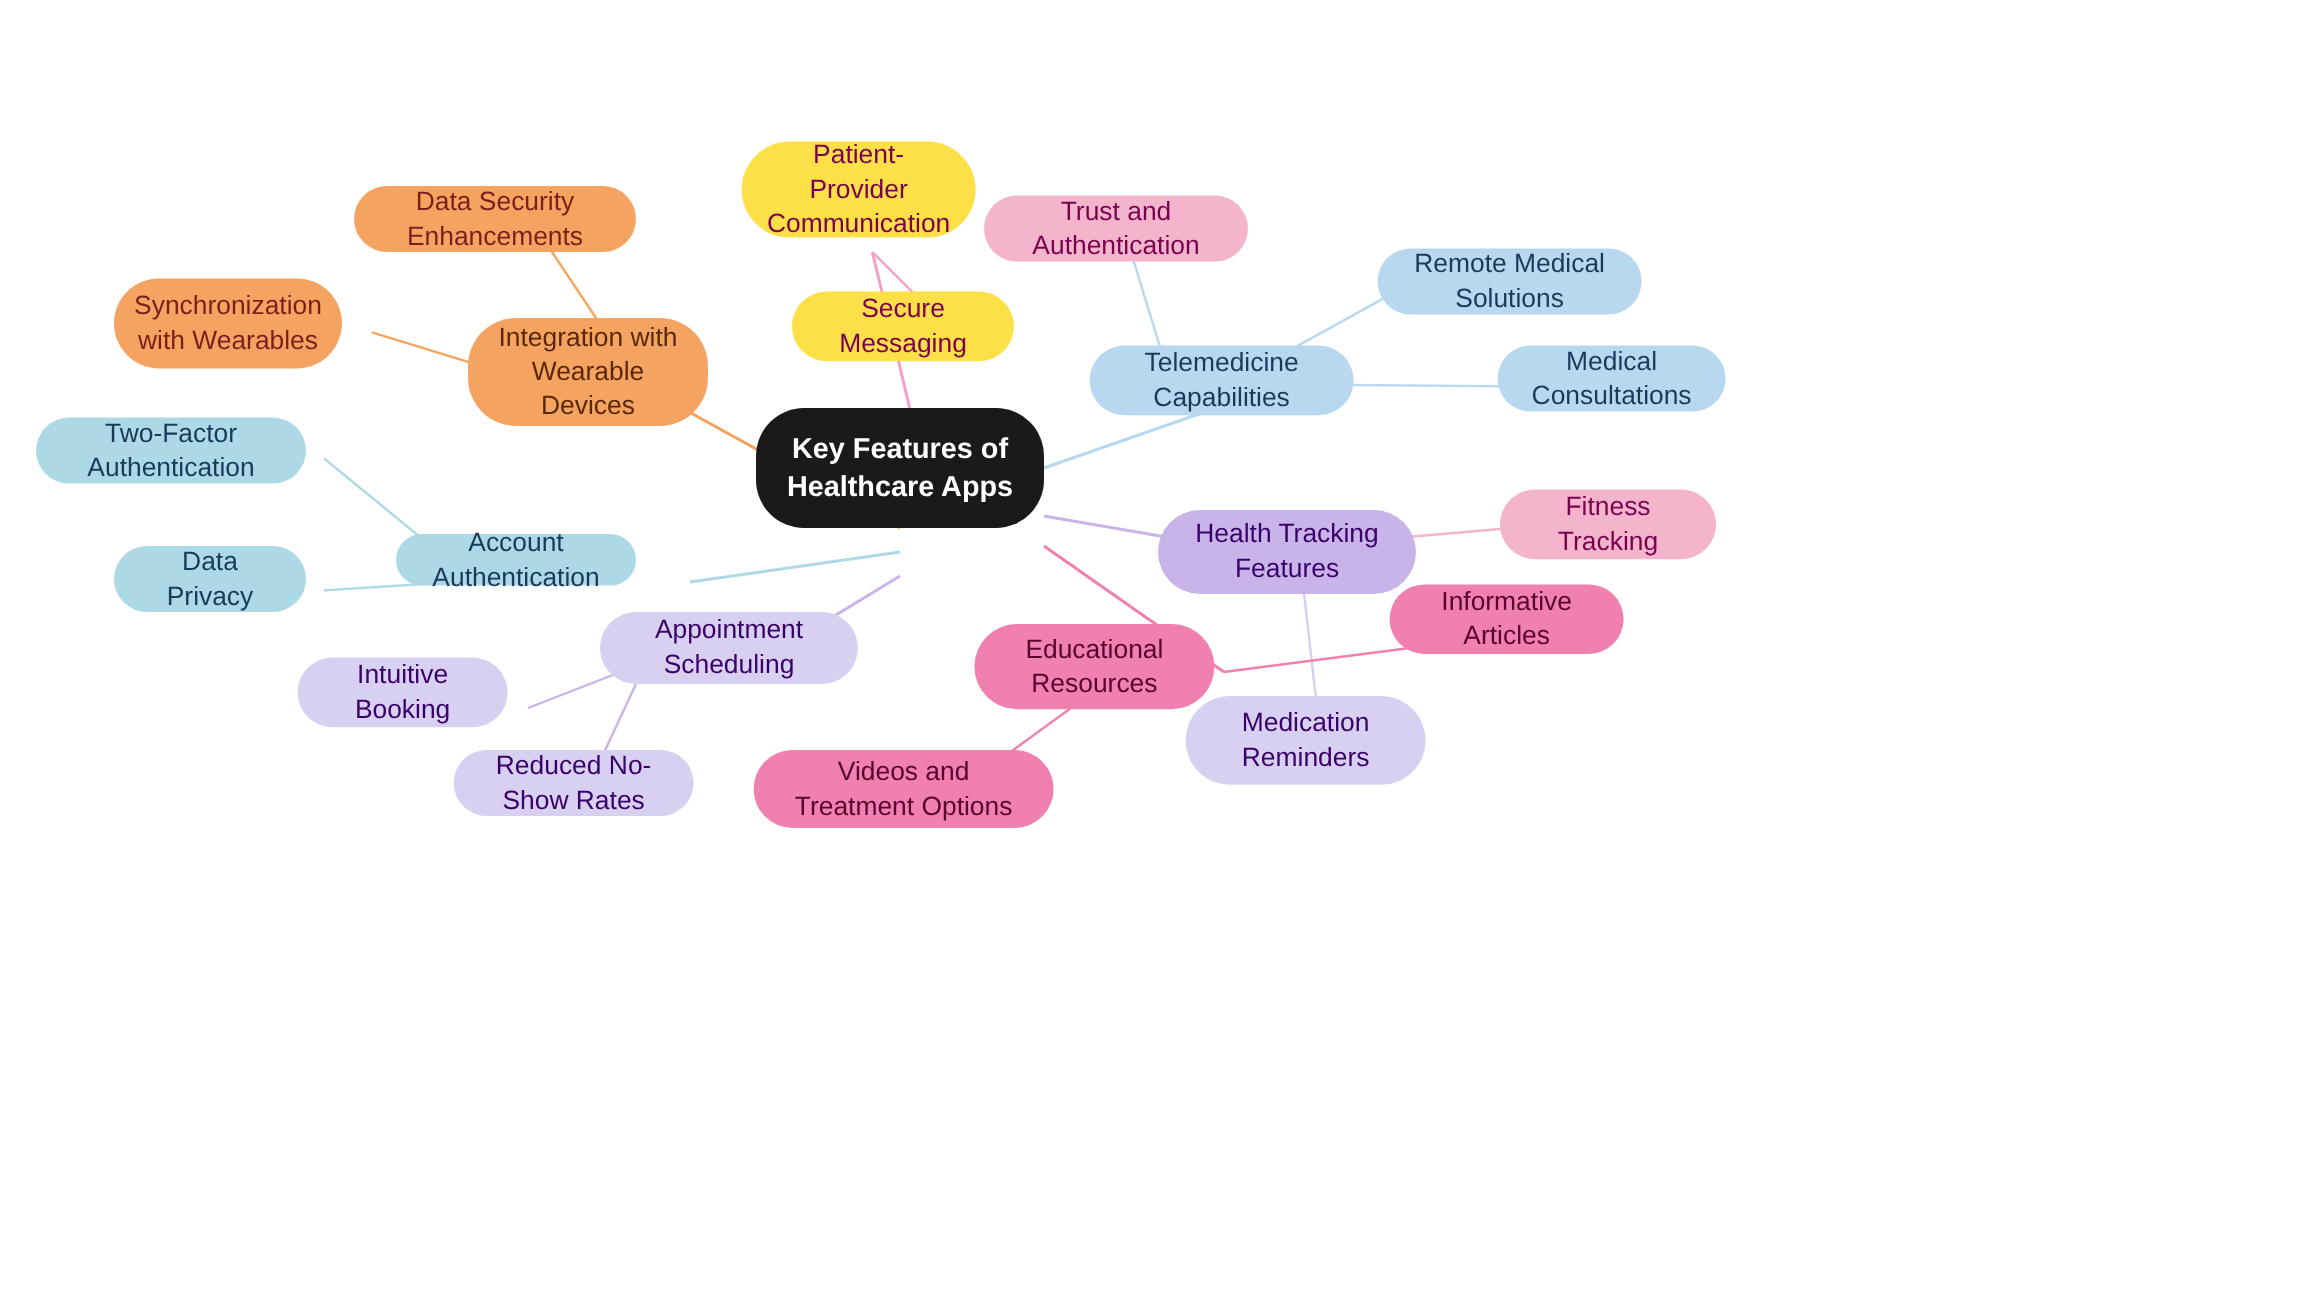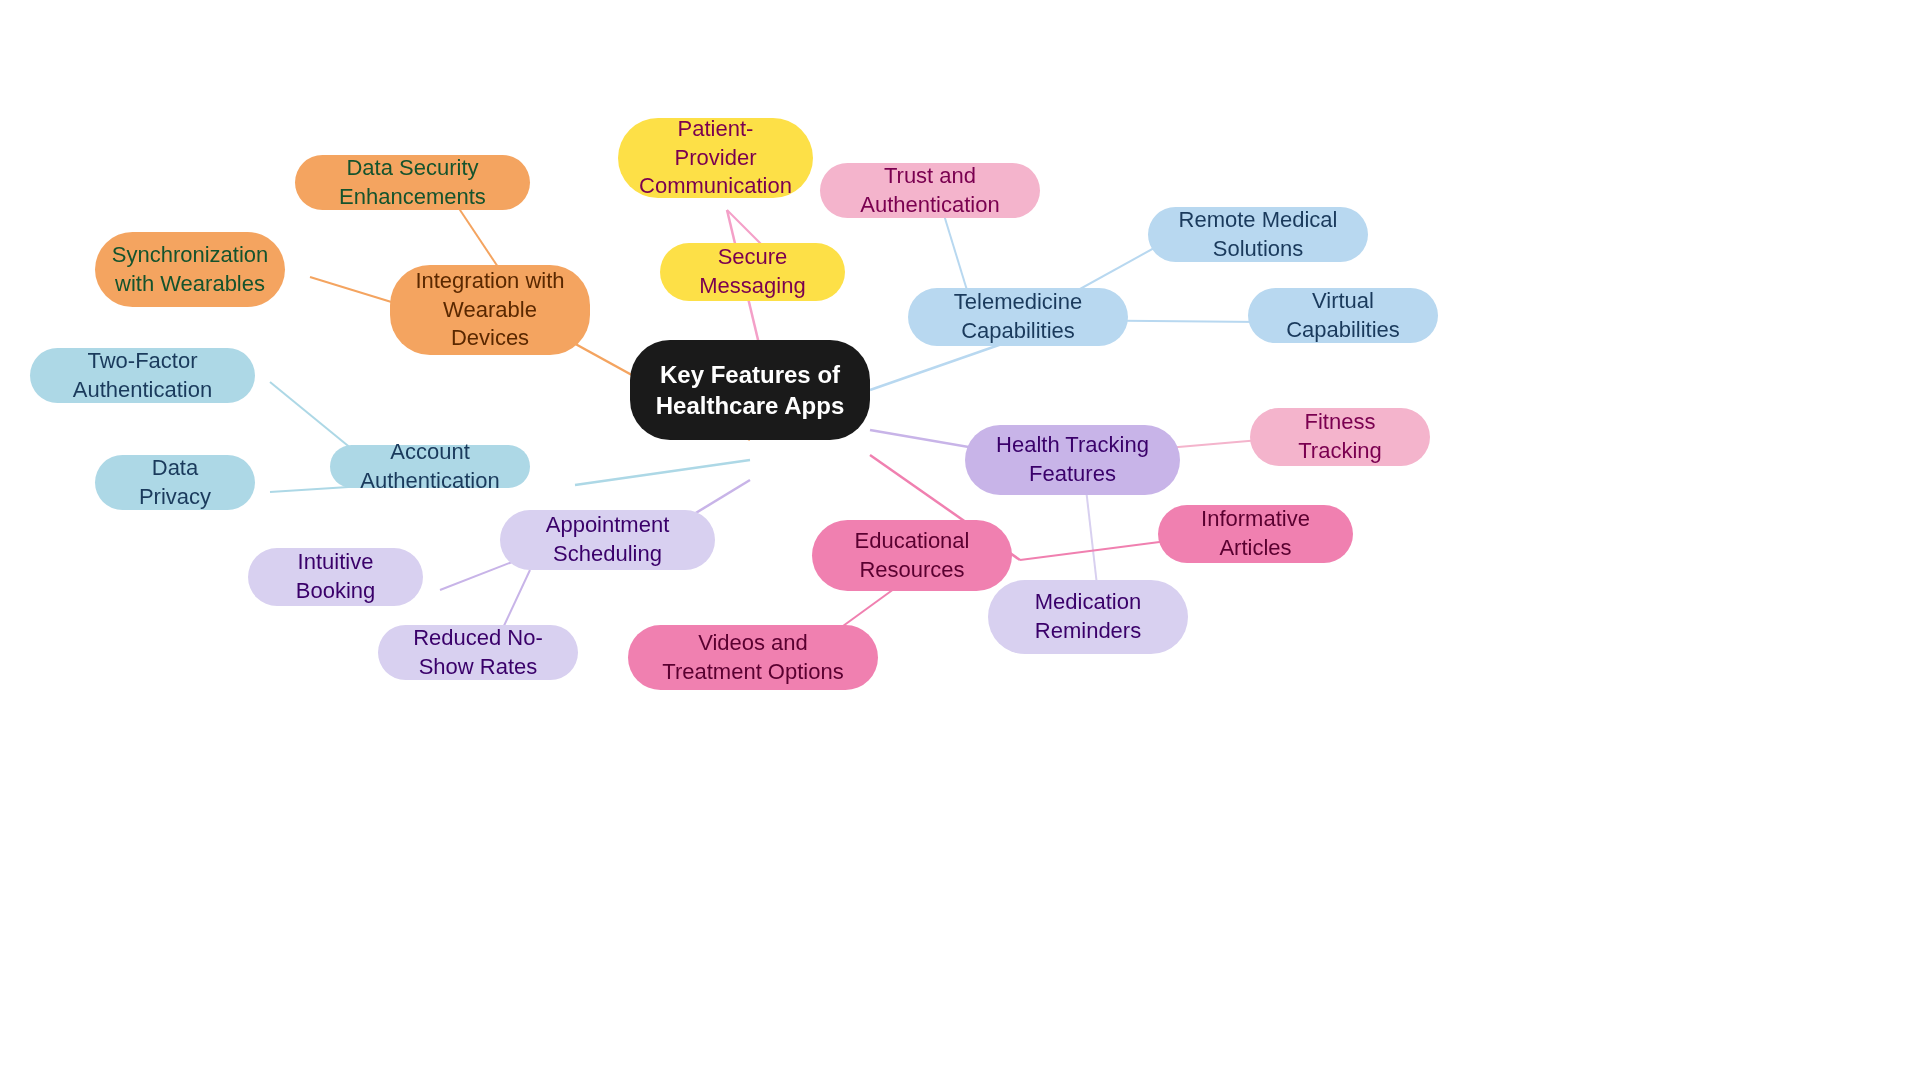--- a/index.html
+++ b/index.html
@@ -41,21 +41,21 @@
       width: 240px;
       height: 100px;
     }
     .node-orange {
       background: #f4a460;
       color: #5a2800;
       border: none;
     }
     .node-orange-light {
       background: #f4a460;
-      color: #14532d;
+      color: #7f1d1d;
     }
     .node-blue-light {
       background: #add8e6;
       color: #1a3a5c;
     }
     .node-pink {
       background: #fde047;
       color: #7a0050;
     }
     .node-purple-light {
@@ -169,36 +169,36 @@
 
 <div class="node node-blue-pale" style="left: 908px; top: 288px; width: 220px; height: 58px;">
   <span>Telemedicine Capabilities</span>
 </div>
 
 <div class="node node-blue-pale" style="left: 1148px; top: 207px; width: 220px; height: 55px;">
   <span>Remote Medical Solutions</span>
 </div>
 
 <div class="node node-blue-pale" style="left: 1248px; top: 288px; width: 190px; height: 55px;">
-  <span>Virtual Capabilities</span>
+  <span>Medical Consultations</span>
 </div>
 
 <div class="node node-purple-light" style="left: 965px; top: 425px; width: 215px; height: 70px;">
   <span>Health Tracking Features</span>
 </div>
 
 <div class="node node-pink-light" style="left: 1250px; top: 408px; width: 180px; height: 58px;">
   <span>Fitness Tracking</span>
 </div>
 
 <div class="node node-pink-bright" style="left: 812px; top: 520px; width: 200px; height: 71px;">
   <span>Educational Resources</span>
 </div>
 
-<div class="node node-pink-bright" style="left: 1158px; top: 505px; width: 195px; height: 58px;">
+<div class="node node-pink-bright" style="left: 1158px; top: 487px; width: 195px; height: 58px;">
   <span>Informative Articles</span>
 </div>
 
 <div class="node node-lavender" style="left: 988px; top: 580px; width: 200px; height: 74px;">
   <span>Medication Reminders</span>
 </div>
 
 <div class="node node-pink-bright" style="left: 628px; top: 625px; width: 250px; height: 65px;">
   <span>Videos and Treatment Options</span>
 </div>

